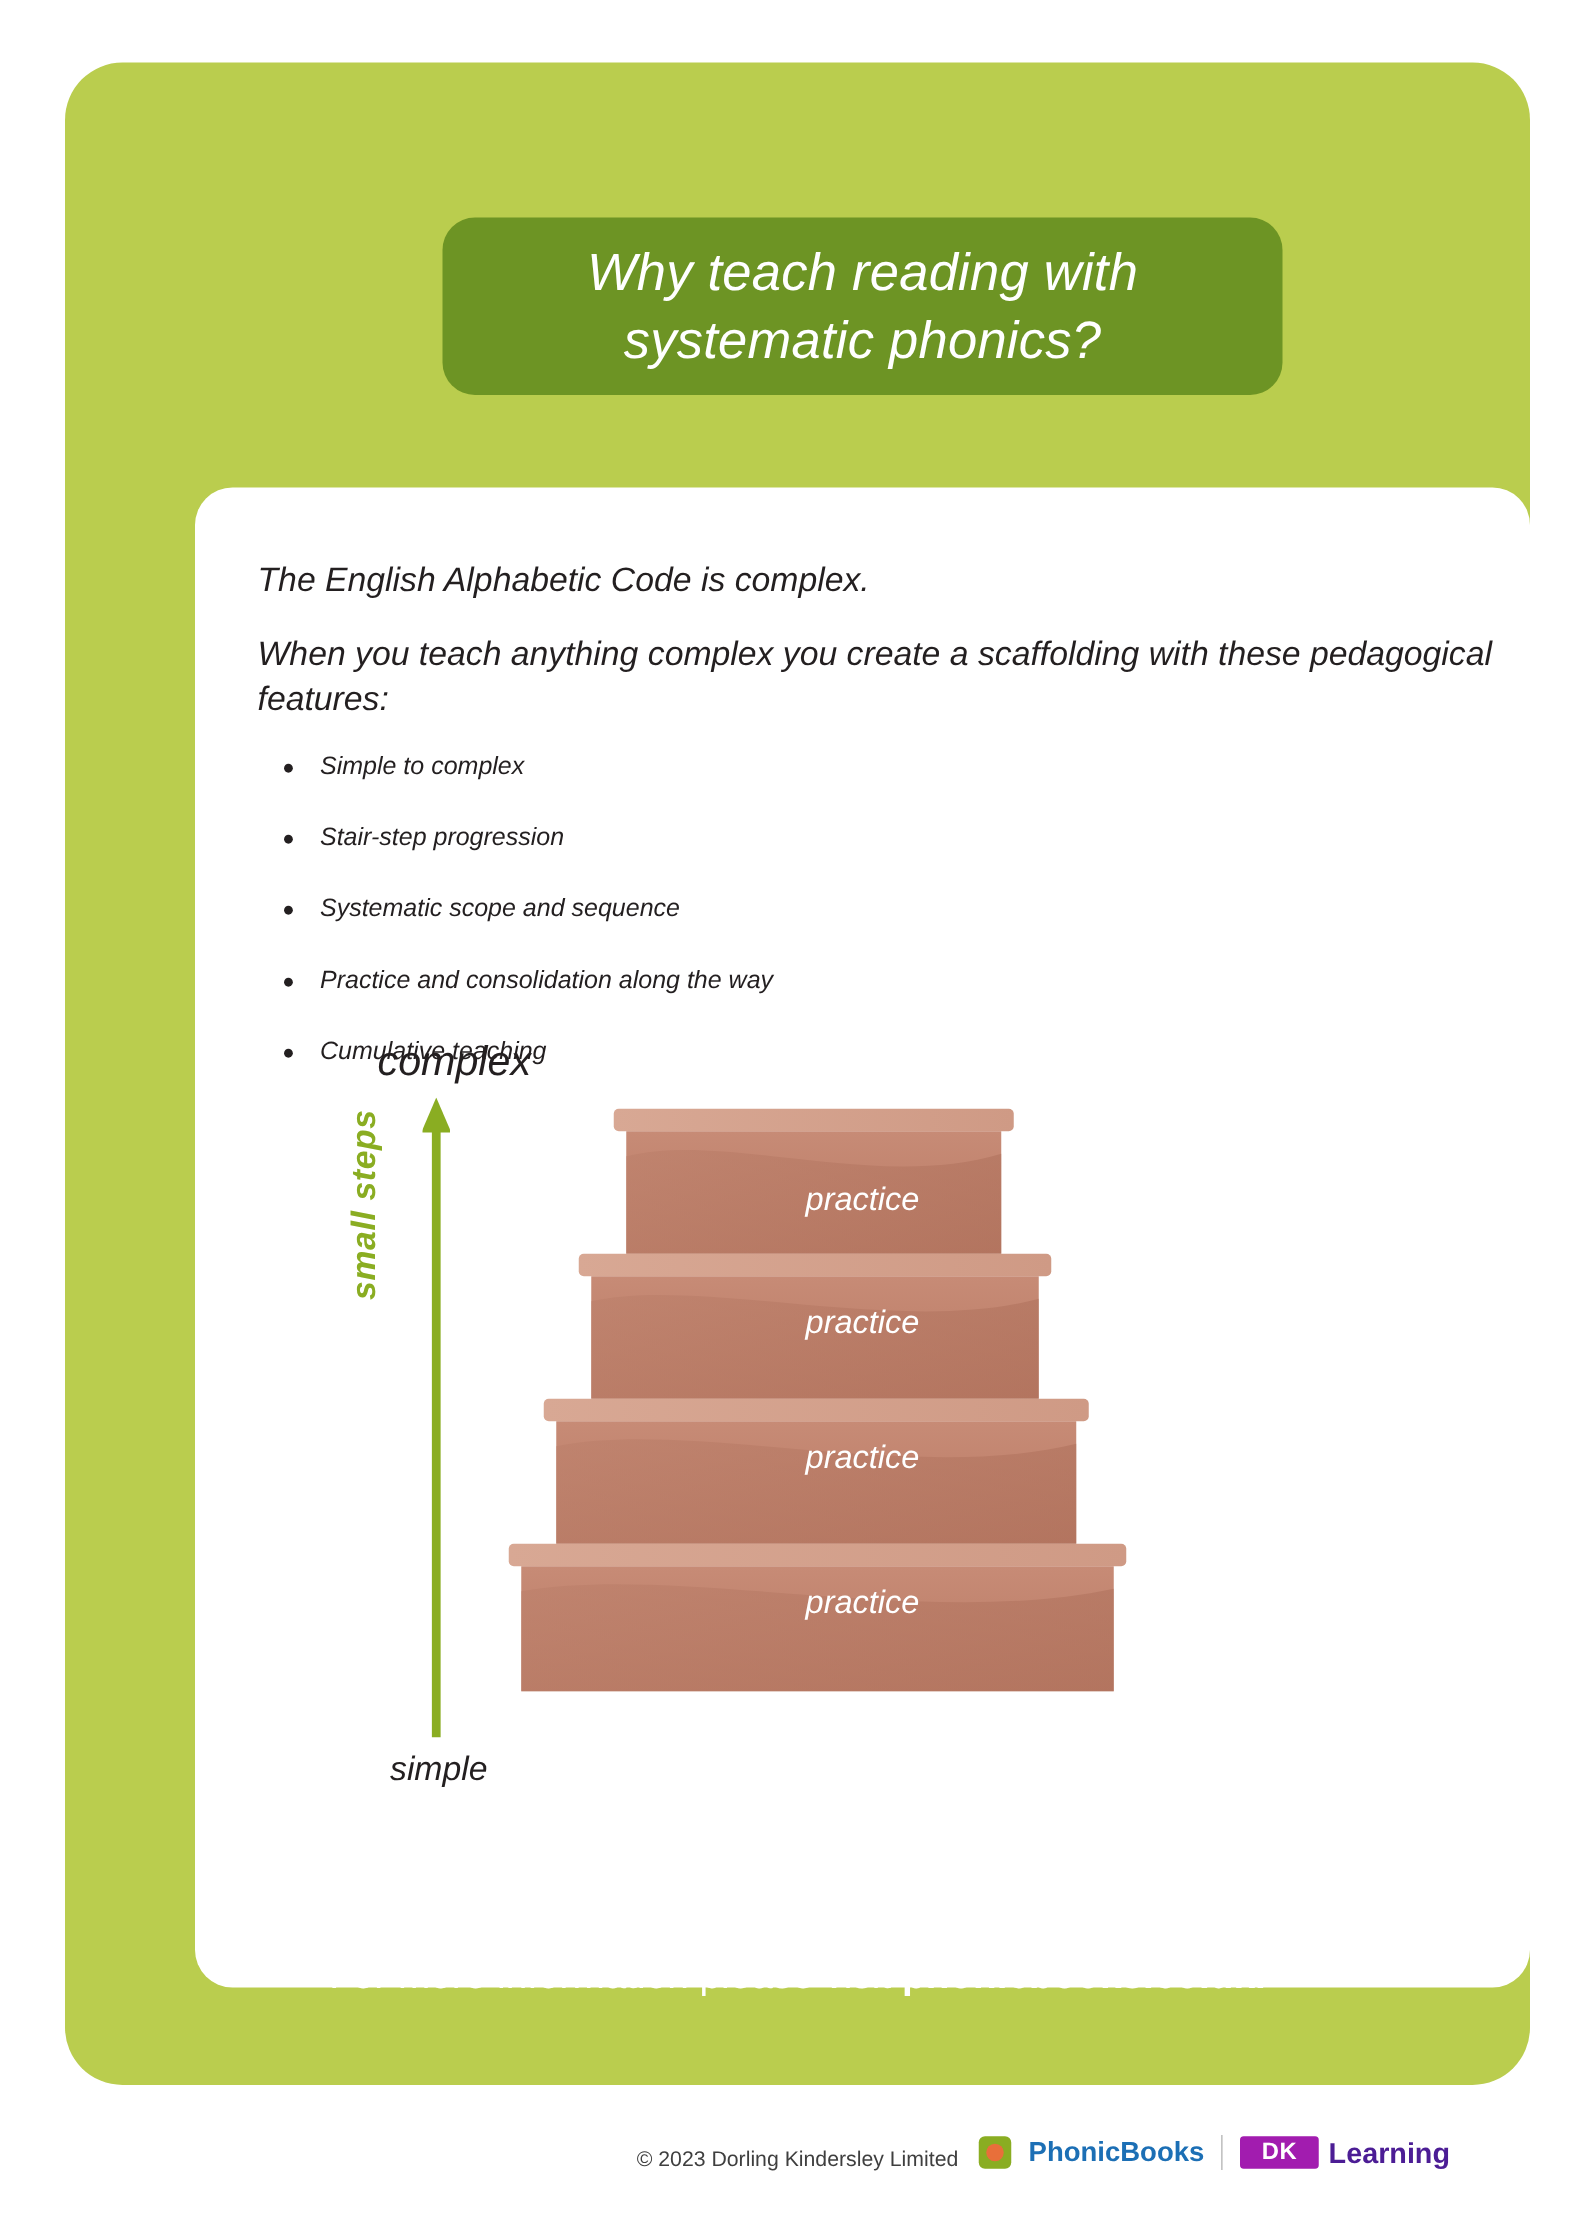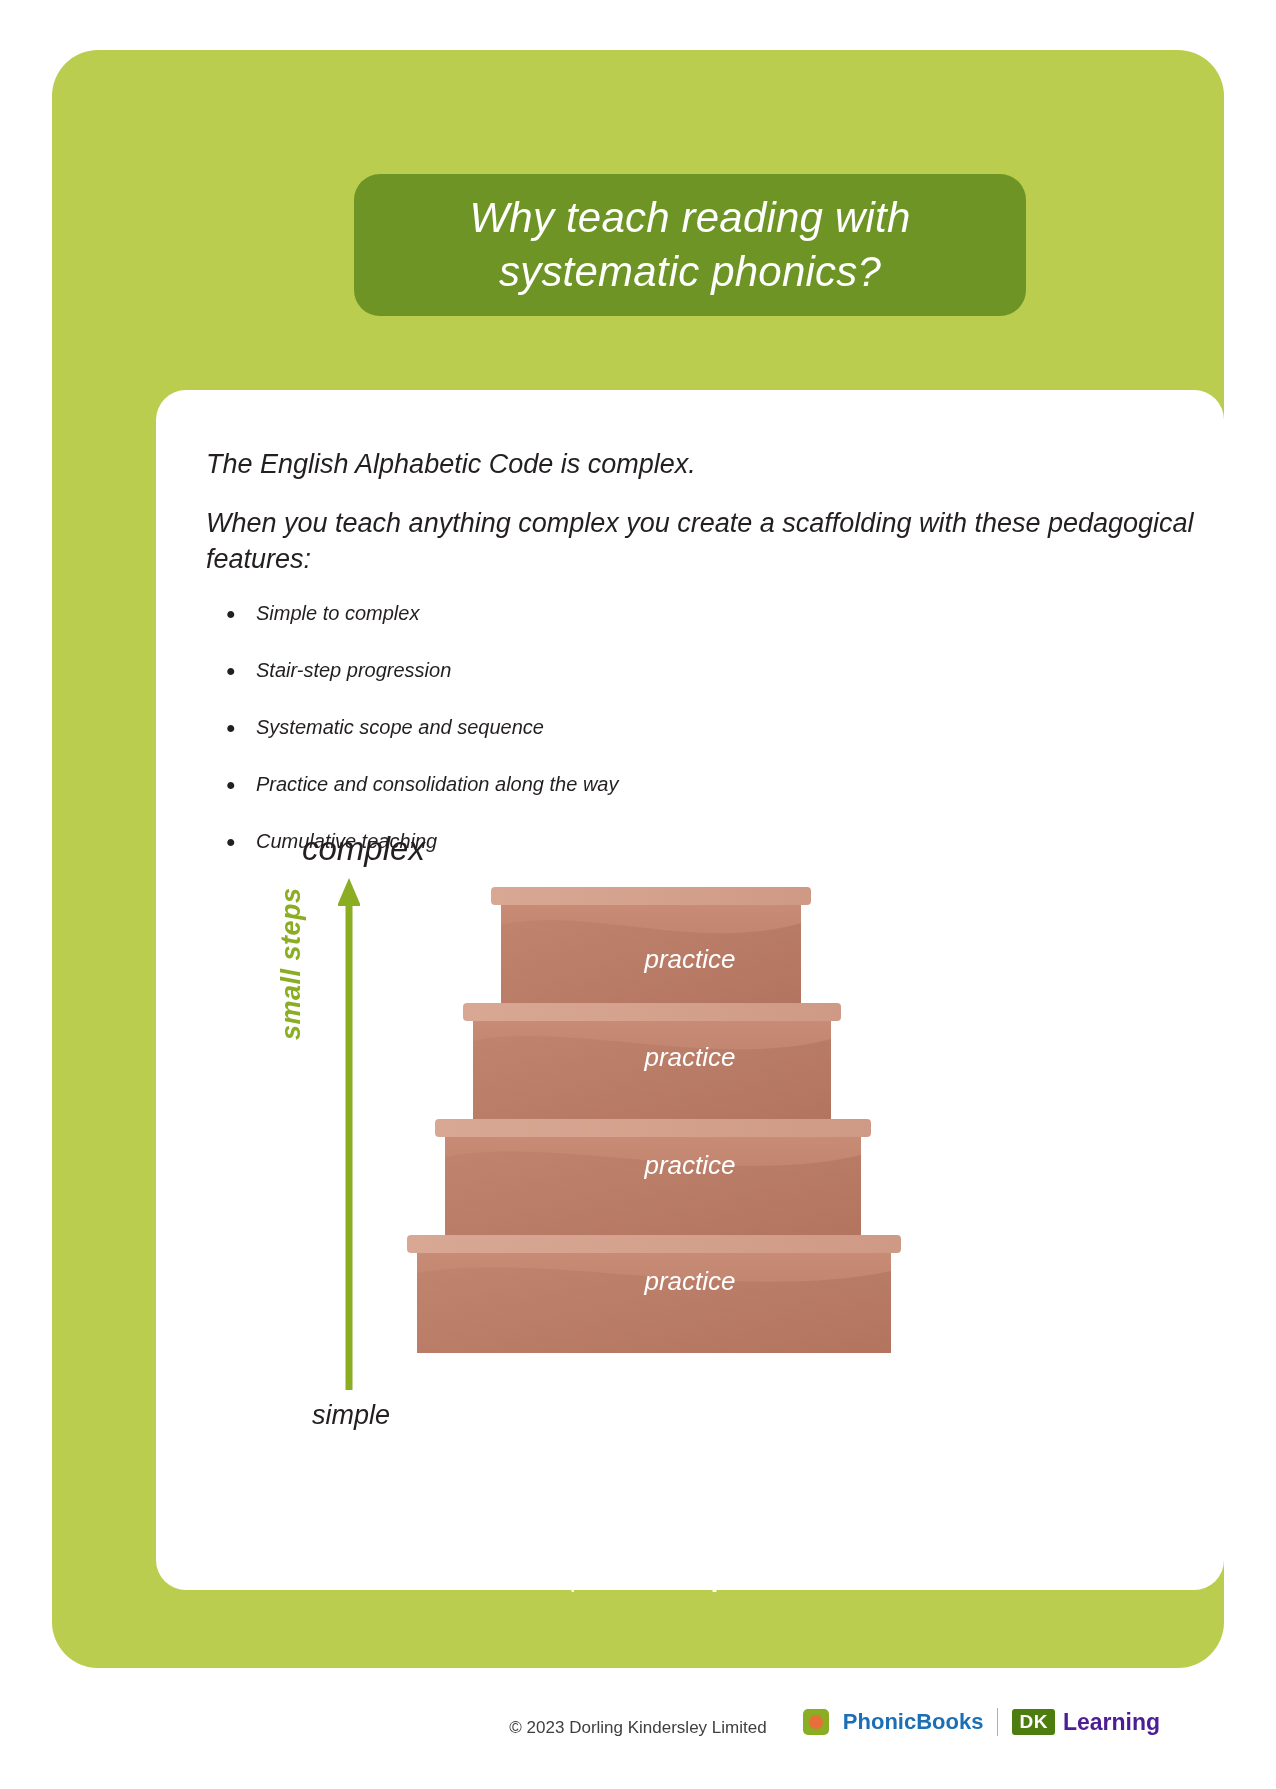--- a/index.html
+++ b/index.html
@@ -152,21 +152,21 @@
     left: 0;
   }
 
   .footer-strip {
     position: absolute;
     left: 52px;
     top: 1562px;
     width: 1172px;
     text-align: center;
     color: #ffffff;
-    font-size: 27px;
+    font-size: 31px;
   }
   .footer-strip b {
     font-weight: bold;
   }
   .copyright {
     position: absolute;
     left: 0;
     top: 1718px;
     width: 1276px;
     text-align: center;
@@ -209,25 +209,25 @@
     width: 1px;
     height: 28px;
     background: #b0b0b0;
   }
   .dk-logo {
     display: flex;
     align-items: center;
     gap: 8px;
   }
   .dk-box {
-    background: #4d7c0f;
+    background: #a21caf;
     color: #ffffff;
     font-weight: bold;
     font-size: 19px;
-    padding: 2px 7px;
+    padding: 2px 17px;
     border-radius: 3px;
     letter-spacing: 0.5px;
   }
   .dk-word {
     font-size: 23px;
     font-weight: bold;
   }
 </style>
 </head>
 <body>

